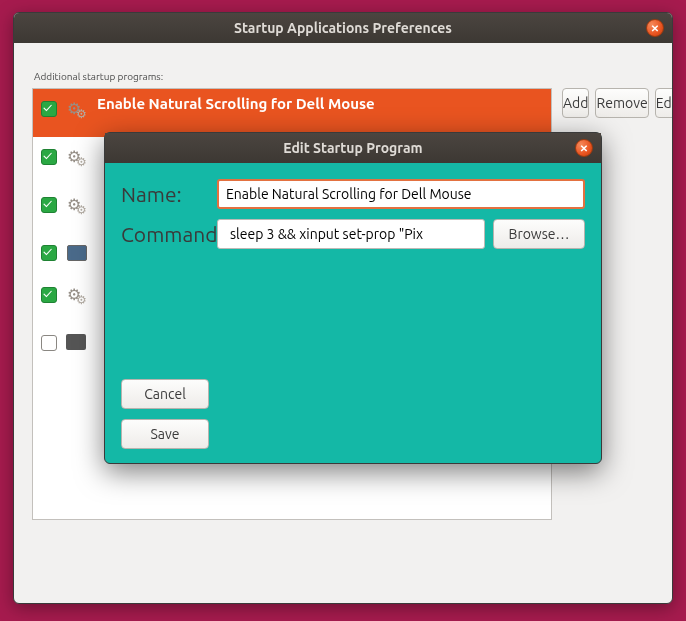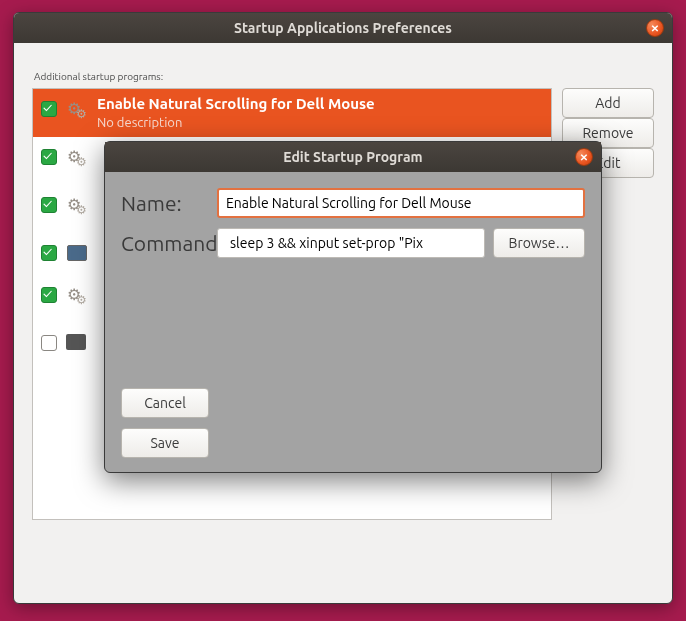--- a/index.html
+++ b/index.html
@@ -163,21 +163,22 @@
     font-weight: 700;
     font-size: 15px;
   }
   .row-sub {
     font-size: 13px;
   }
   .selected .row-title { color: #fff; }
   .selected .row-sub { color: #f6d9cf; }
   .button-col {
     display: flex;
-    flex-direction: column;
+    flex-direction: row;
+    gap: 6px;
     width: 92px;
   }
   .btn {
     height: 30px;
     background: linear-gradient(#fdfdfc, #eeece9);
     border: 1px solid #b7b4ae;
     border-radius: 4px;
     display: flex;
     align-items: center;
     justify-content: center;
@@ -189,23 +190,23 @@
     display: flex;
     justify-content: flex-end;
     margin-top: 12px;
   }
   .footer .btn { width: 88px; }
 
   
   .dialog {
     position: absolute;
     left: 90px;
-    top: 128px;
+    top: 119px;
     width: 498px;
-    background: #a3a3a3;
+    background: #14b8a6;
     border: 1px solid #3a3a3a;
     border-radius: 6px;
     box-shadow: 0 8px 28px rgba(0,0,0,0.5);
     z-index: 50;
   }
   .dlg-body {
     padding: 16px 16px 14px;
   }
   .form-row {
     display: flex;
@@ -259,21 +260,20 @@
     <div class="section-label">Additional startup programs:</div>
 
     <div class="list-area">
       <div class="list-box">
 
         <div class="list-row selected">
           <div class="chk checked"></div>
           <div class="app-icon gears"></div>
           <div class="row-text">
             <span class="row-title">Enable Natural Scrolling for Dell Mouse</span>
-            <span class="row-sub">No description</span>
           </div>
         </div>
 
         <div class="list-row stub">
           <div class="chk checked"></div>
           <div class="app-icon gears"></div>
         </div>
         <div class="list-row stub">
           <div class="chk checked"></div>
           <div class="app-icon gears"></div>

